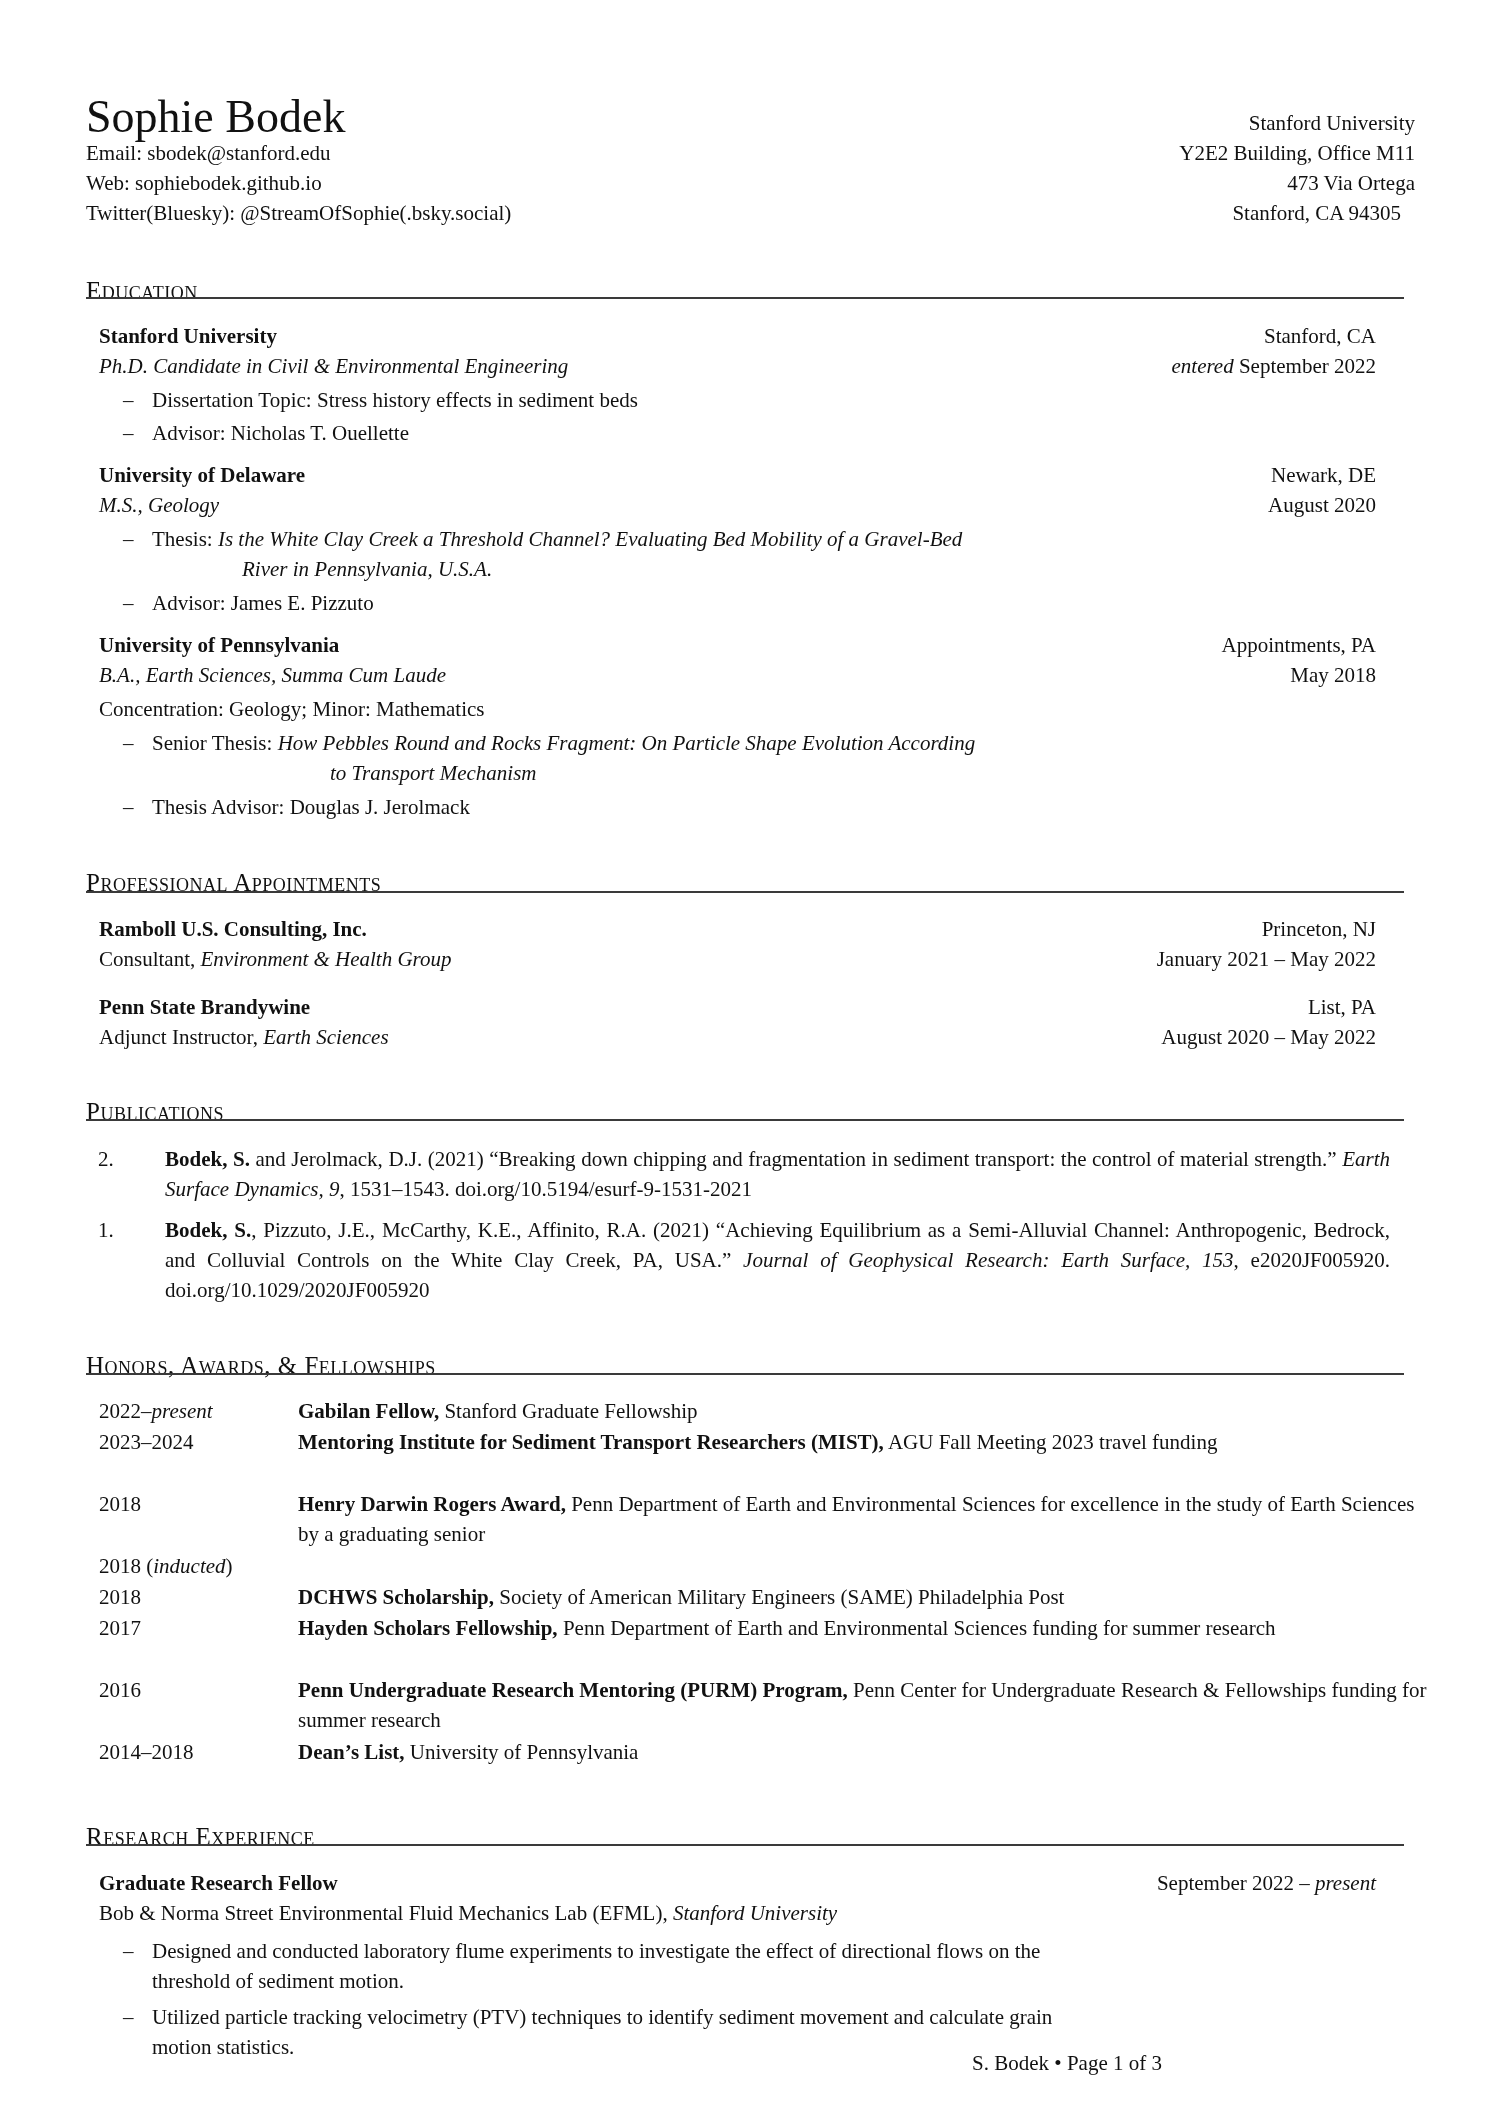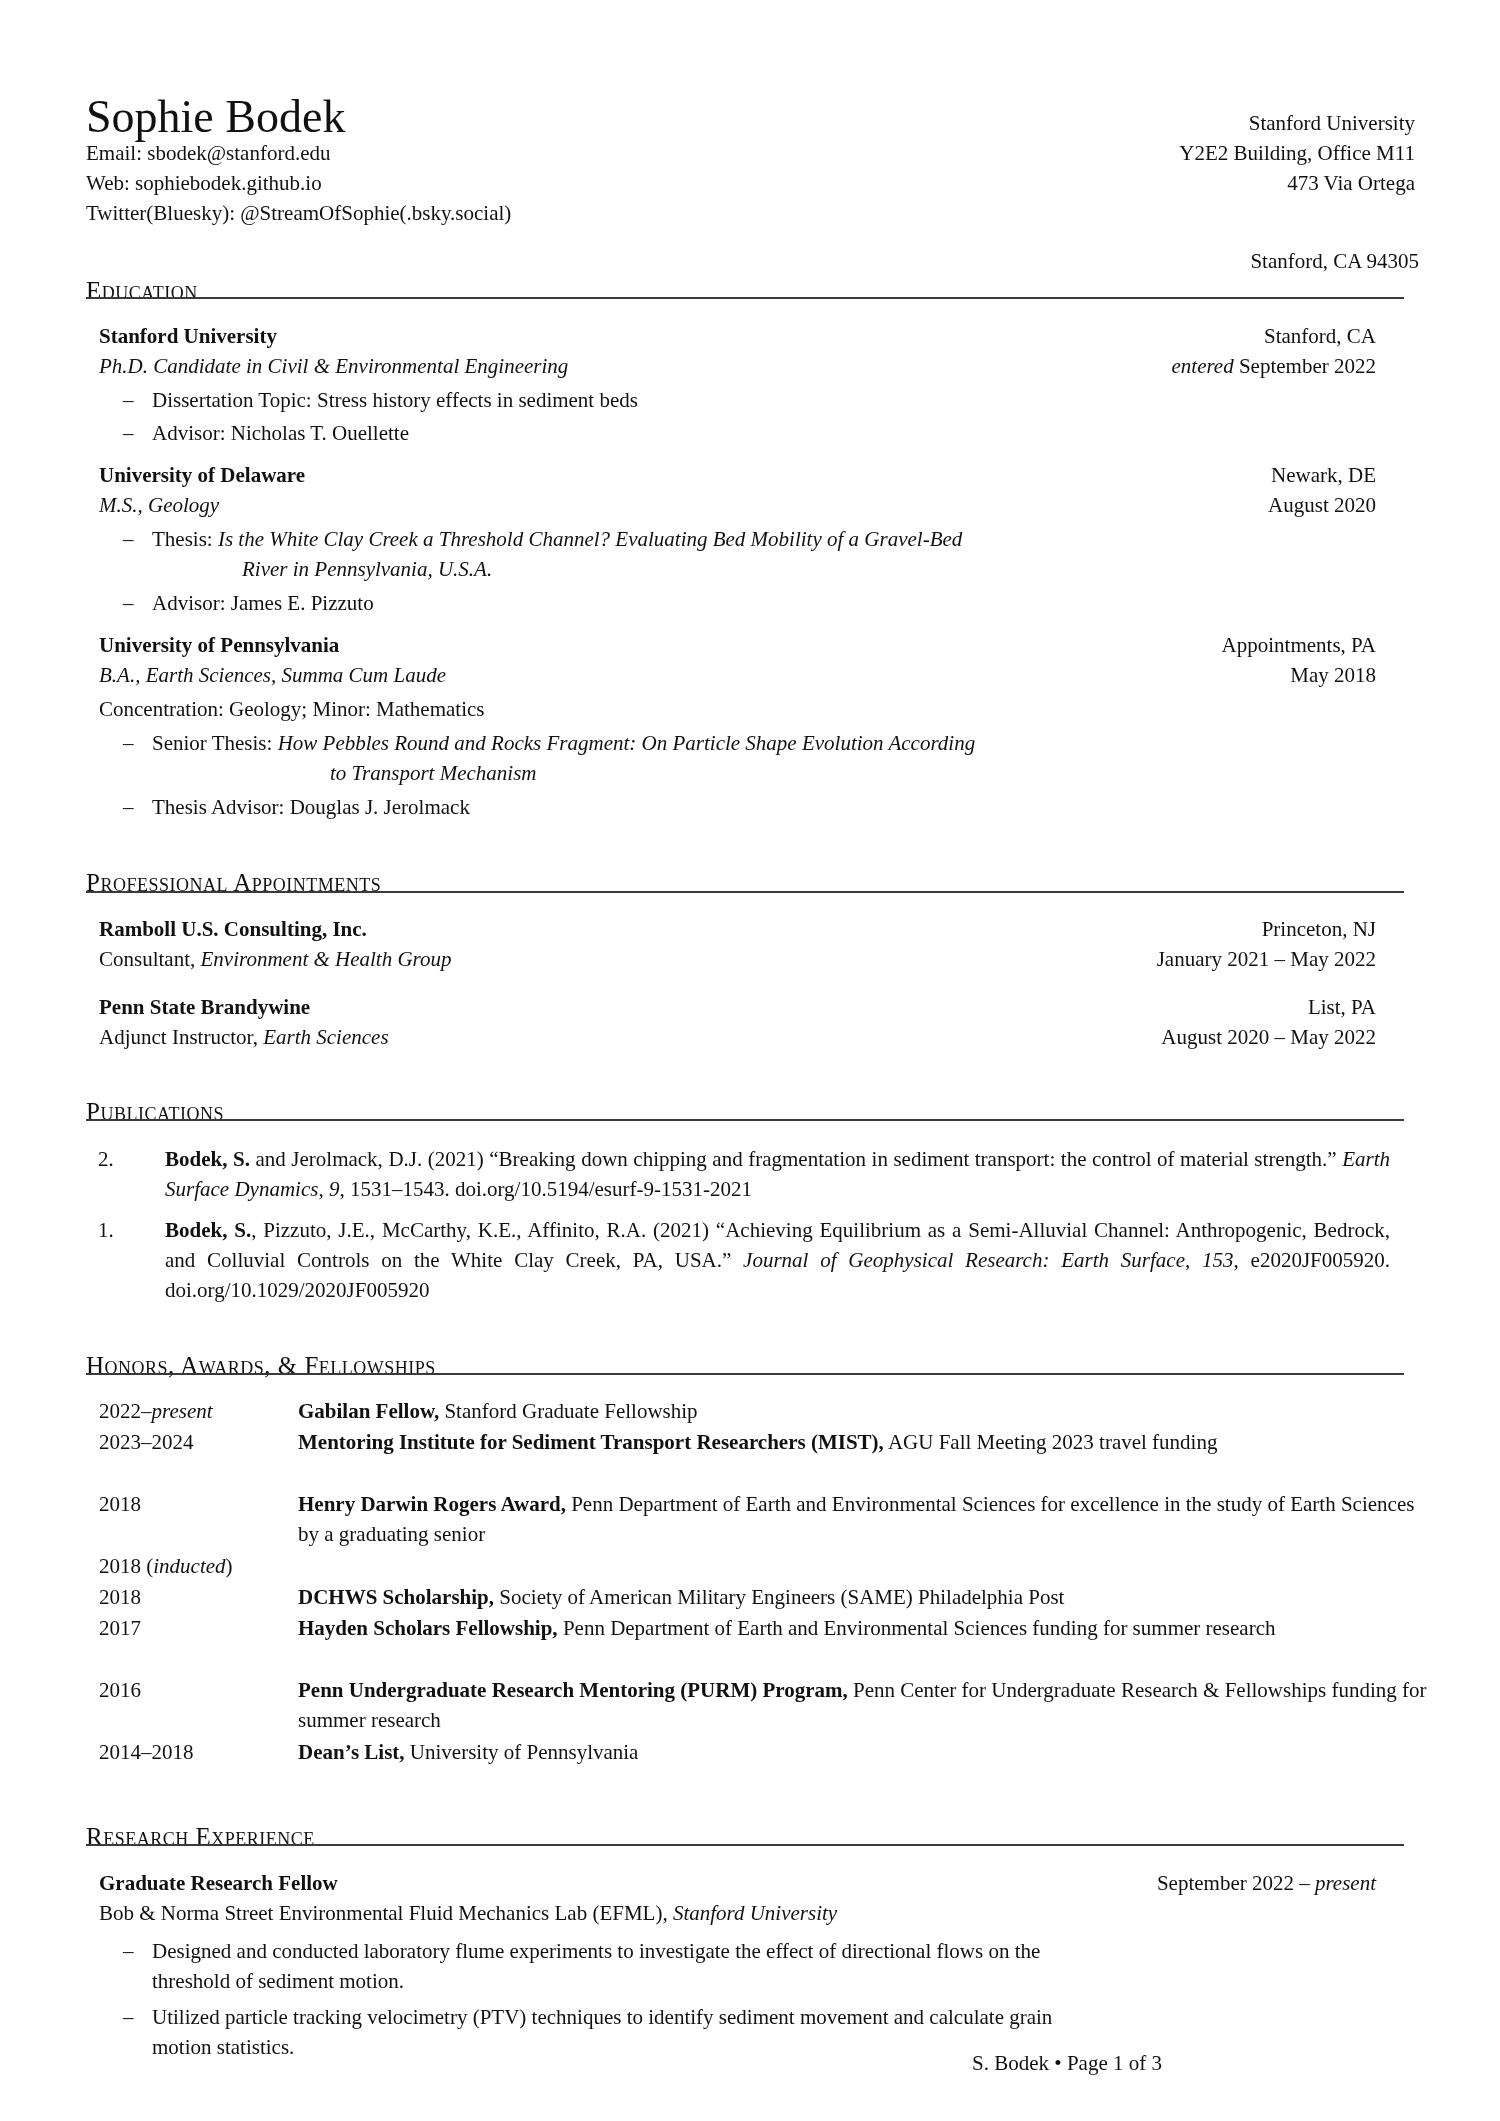--- a/index.html
+++ b/index.html
@@ -48,21 +48,21 @@
     <a>sophiebodek.github.io</a>
   </div>
   <div class="abs txt" style="left:86px; top:198px;">
     <span>Twitter(Bluesky):</span>
     <a>@StreamOfSophie(.bsky.social)</a>
   </div>
 
   <div class="abs txt right" style="right:85px; top:108px;">Stanford University</div>
   <div class="abs txt right" style="right:85px; top:138px;">Y2E2 Building, Office M11</div>
   <div class="abs txt right" style="right:85px; top:168px;">473 Via Ortega</div>
-  <div class="abs txt right" style="right:81px; top:198px;margin-top:48px;">Stanford, CA 94305</div>
+  <div class="abs txt right" style="right:99px; top:198px;">Stanford, CA 94305</div>
 
   <div class="abs sc-head" style="left:86px; top:264px;">Education</div>
   <div class="rule" style="top:297px;"></div>
 
   <div class="row txt" style="top:321px;">
     <span class="l b">Stanford University</span>
     <span class="r">Stanford, CA</span>
   </div>
   <div class="row txt" style="top:351px;">
     <span class="l i">Ph.D. Candidate in Civil &amp; Environmental Engineering</span>

